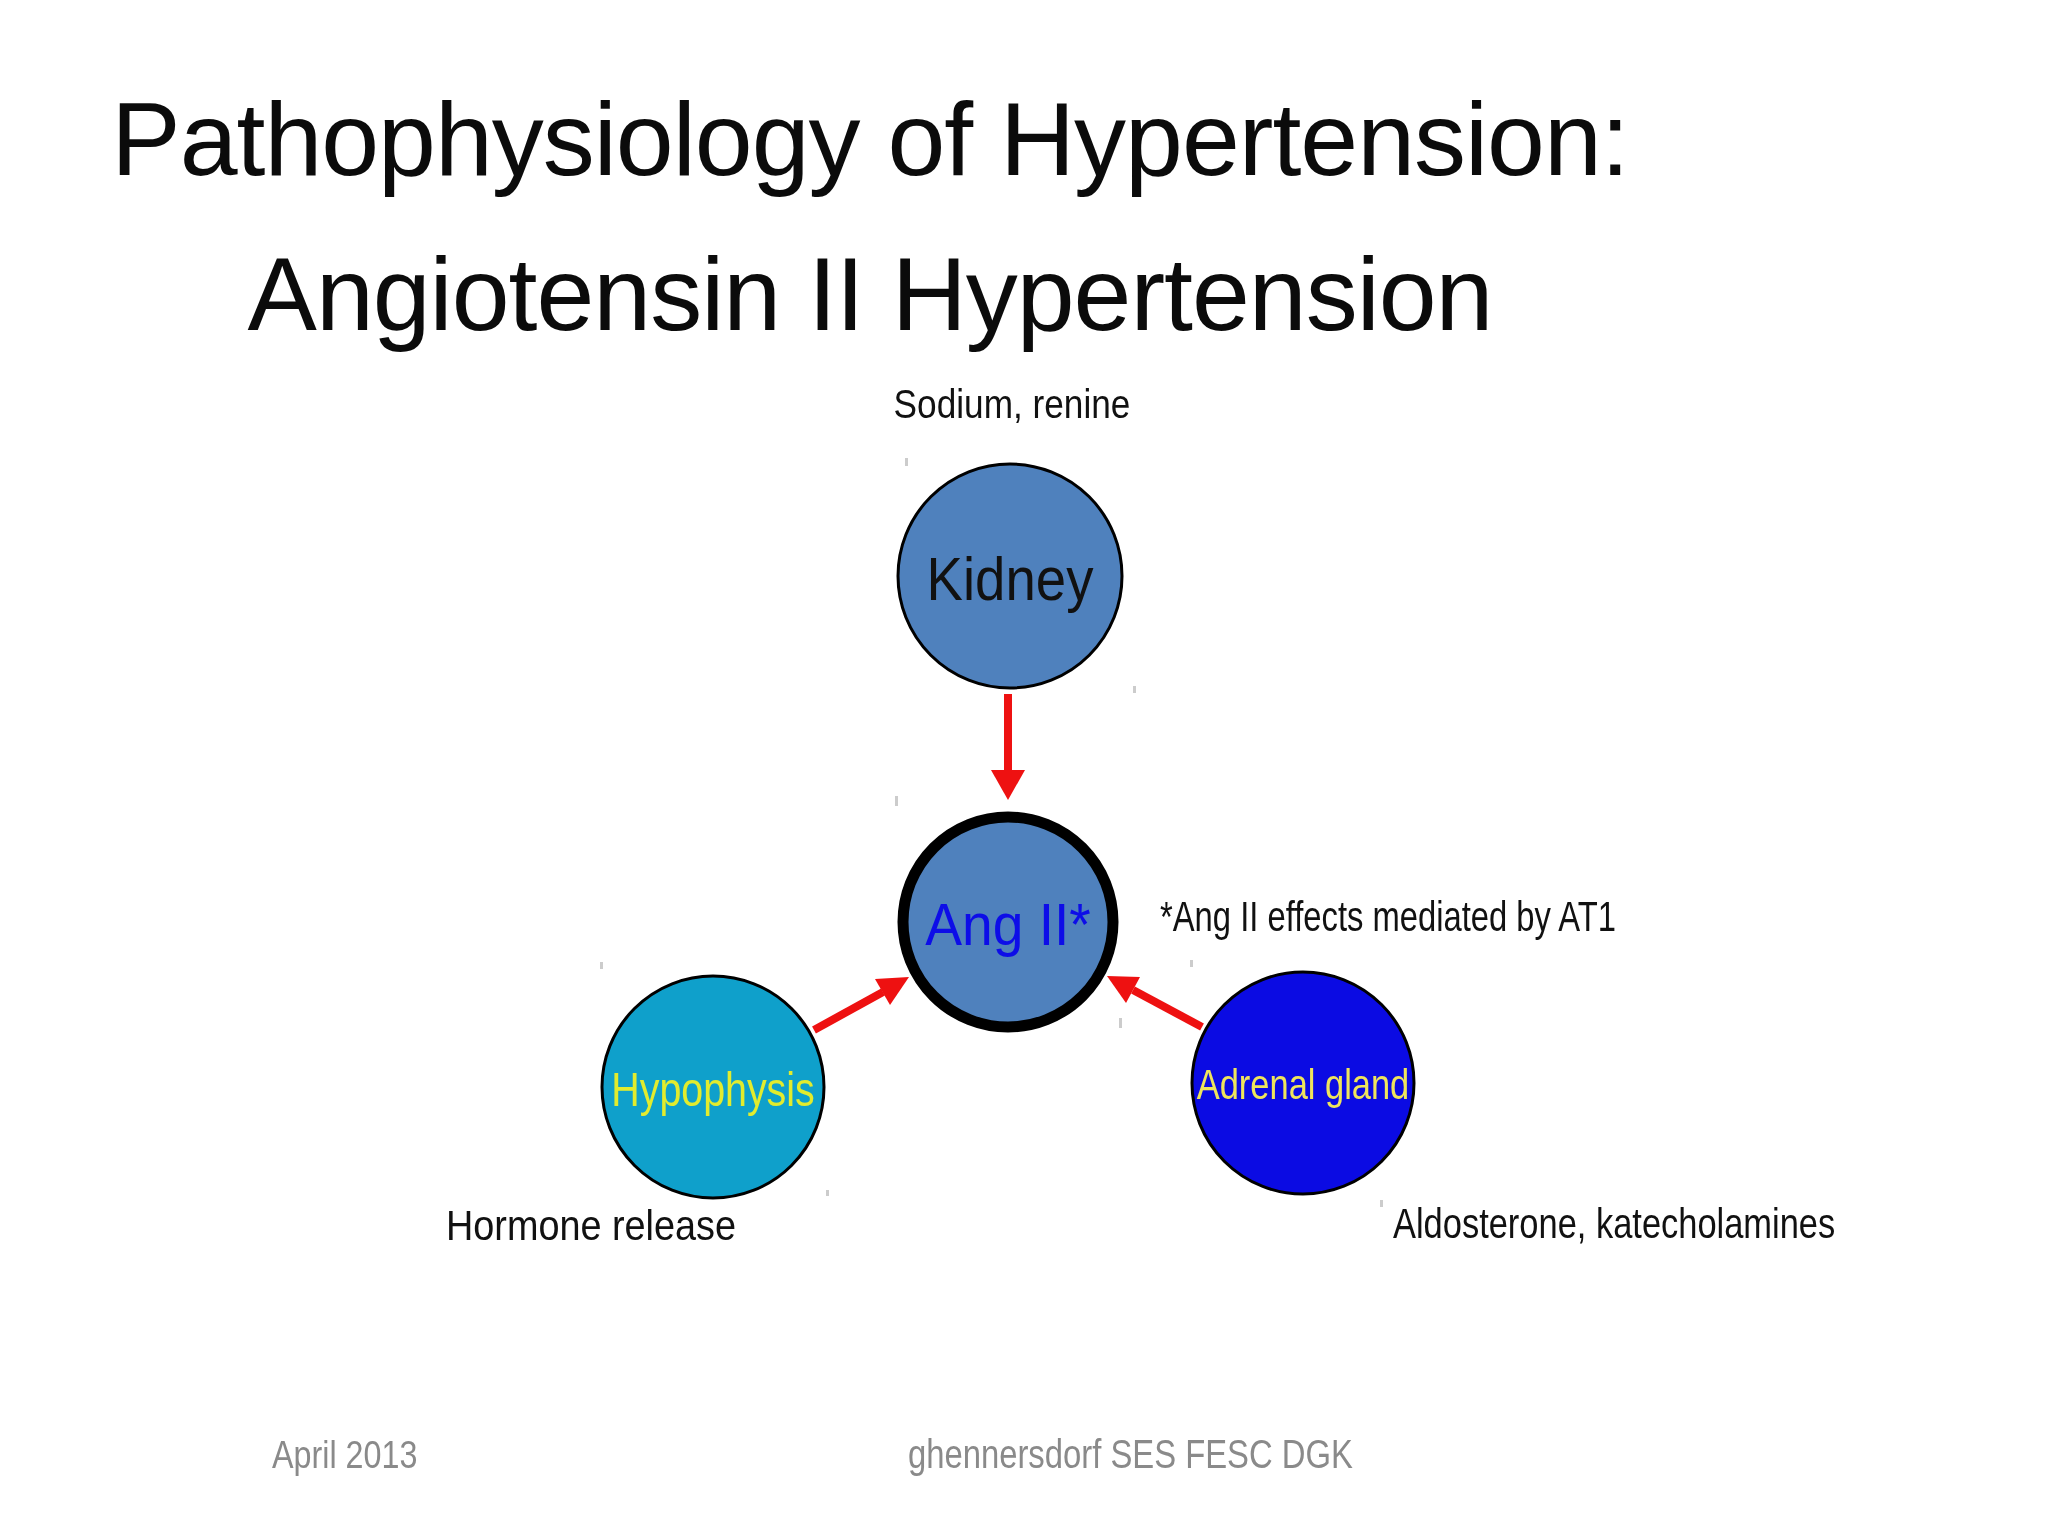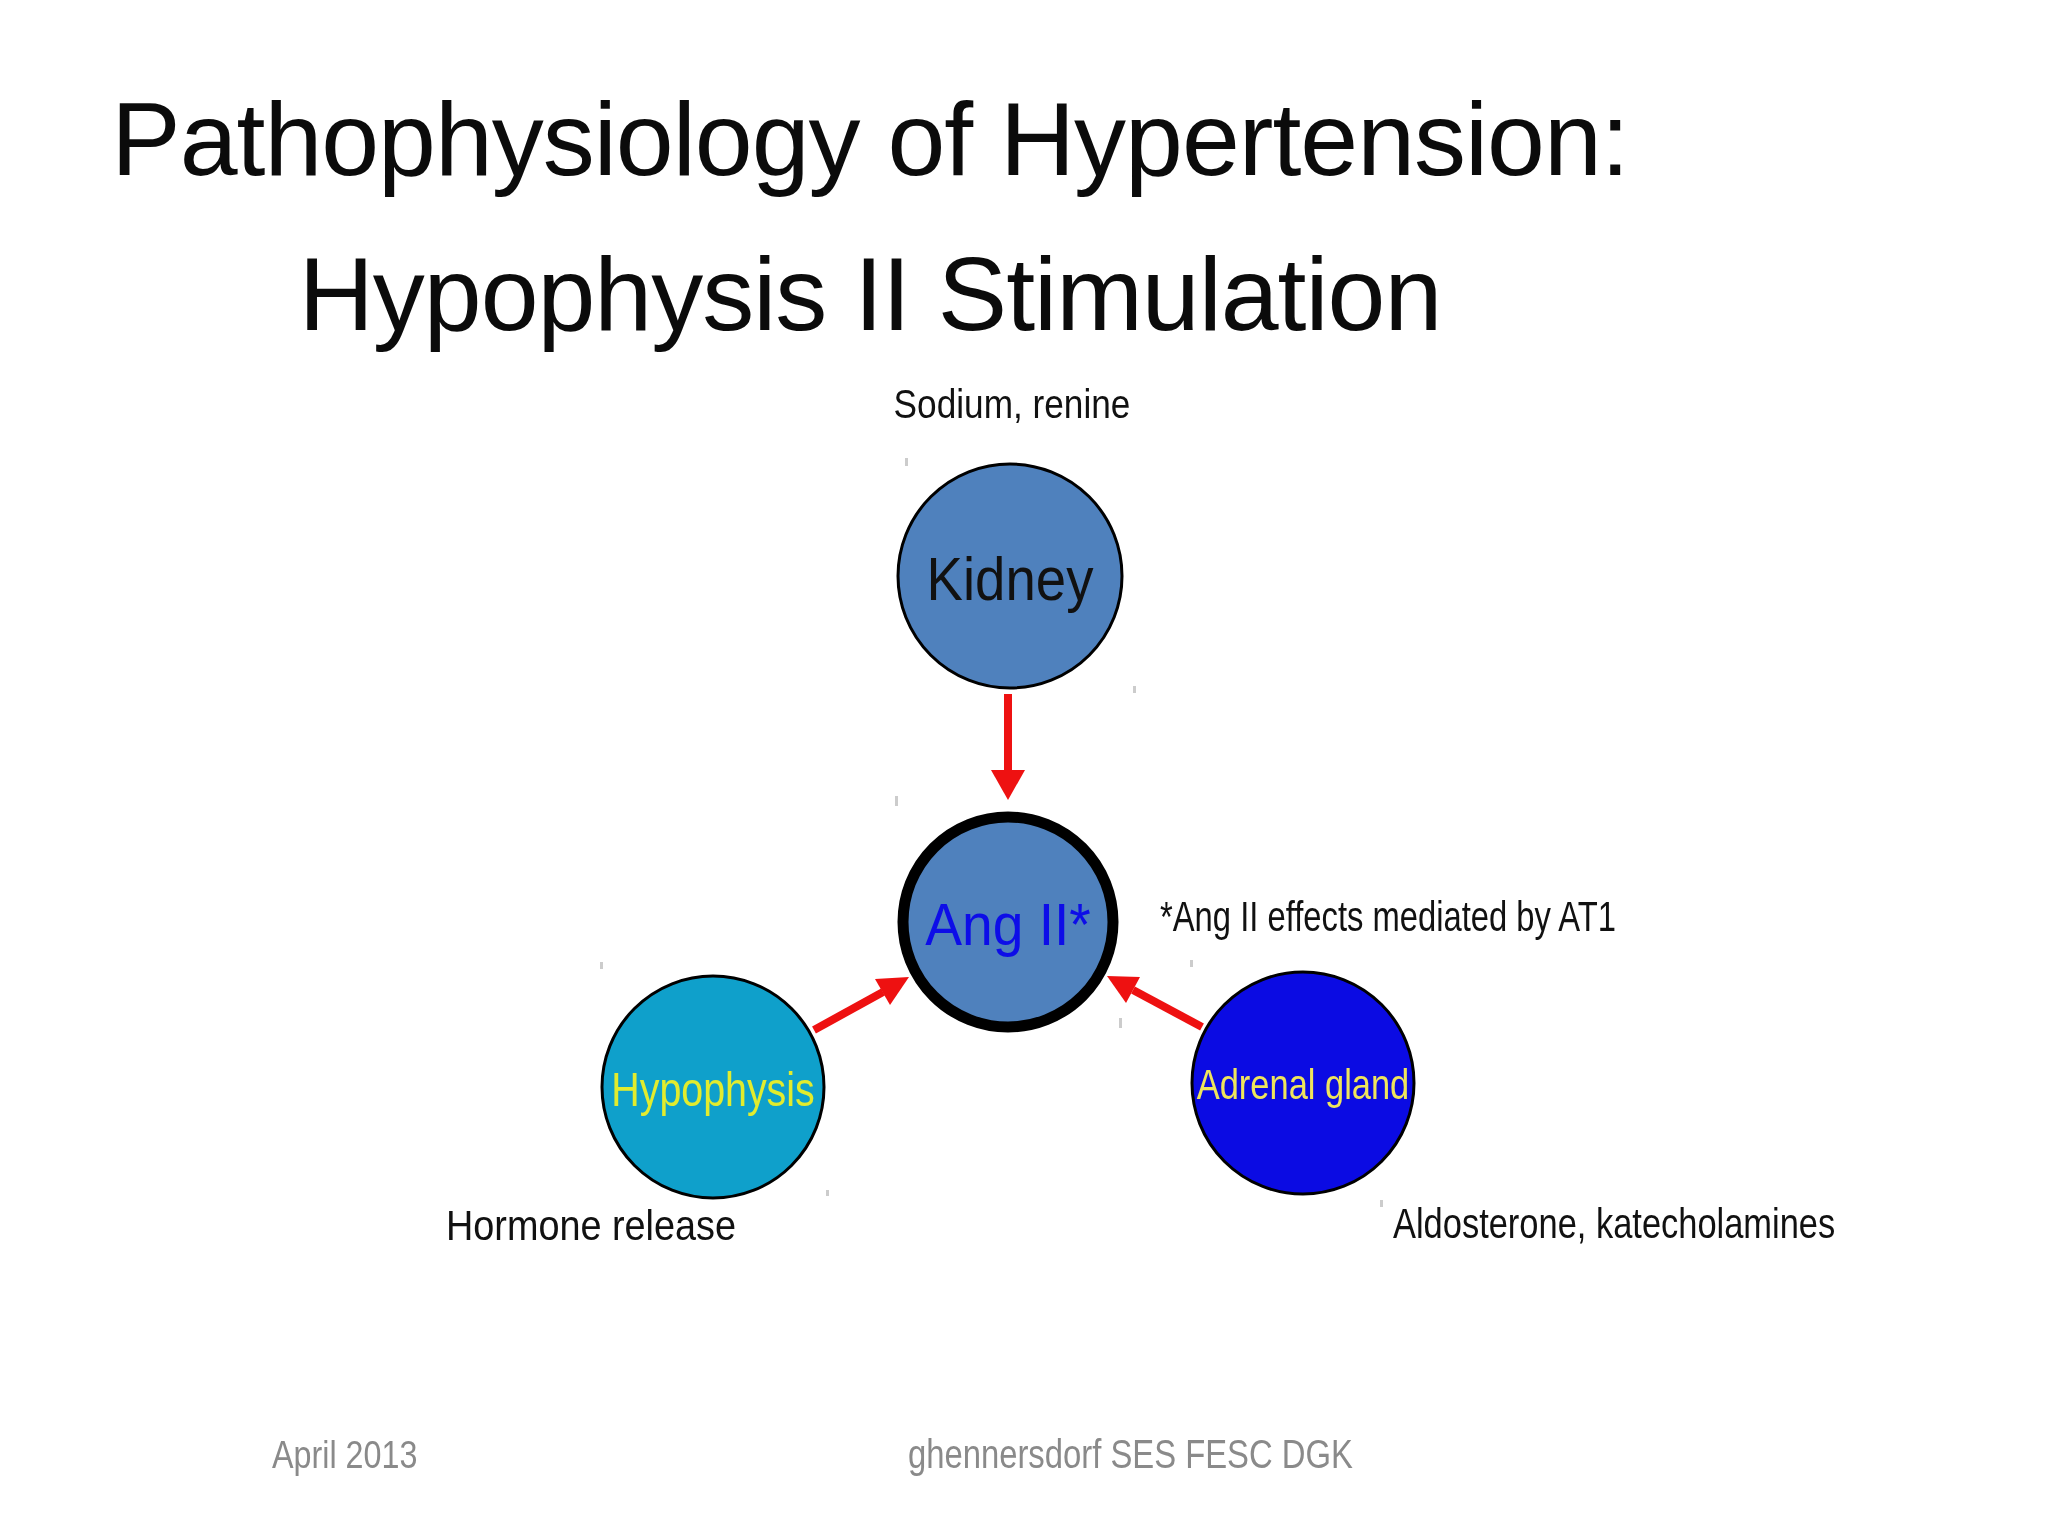--- a/index.html
+++ b/index.html
@@ -132,21 +132,21 @@
     <polygon points="1107,976 1140,977 1126,1003" fill="#ee1111"></polygon>
 
     <circle cx="1010" cy="576" r="112" stroke="#000000" stroke-width="3" fill="#4f81bd"></circle>
     <circle cx="1008" cy="922" r="105" stroke="#000000" stroke-width="11" fill="#4f81bd"></circle>
     <circle cx="713" cy="1087" r="111" stroke="#000000" stroke-width="3" fill="#0fa0cb"></circle>
     <circle cx="1303" cy="1083" r="111" stroke="#000000" stroke-width="3" fill="#0b0be3"></circle>
   </svg>
 
   <div class="title-block">
     <div>Pathophysiology of Hypertension:</div>
-    <div>Hypophysis II Stimulation</div>
+    <div>Angiotensin II Hypertension</div>
   </div>
 
   <div class="lbl lbl-sodium">Sodium, renine</div>
 
   <div class="node-label node-label-kidney" style="color: rgb(17, 17, 17);">Kidney</div>
 
   <div class="node-label node-label-angii" style="color: rgb(13, 13, 232);">Ang II*</div>
 
   <div class="lbl lbl-annotation">*Ang II effects mediated by AT1</div>
 

